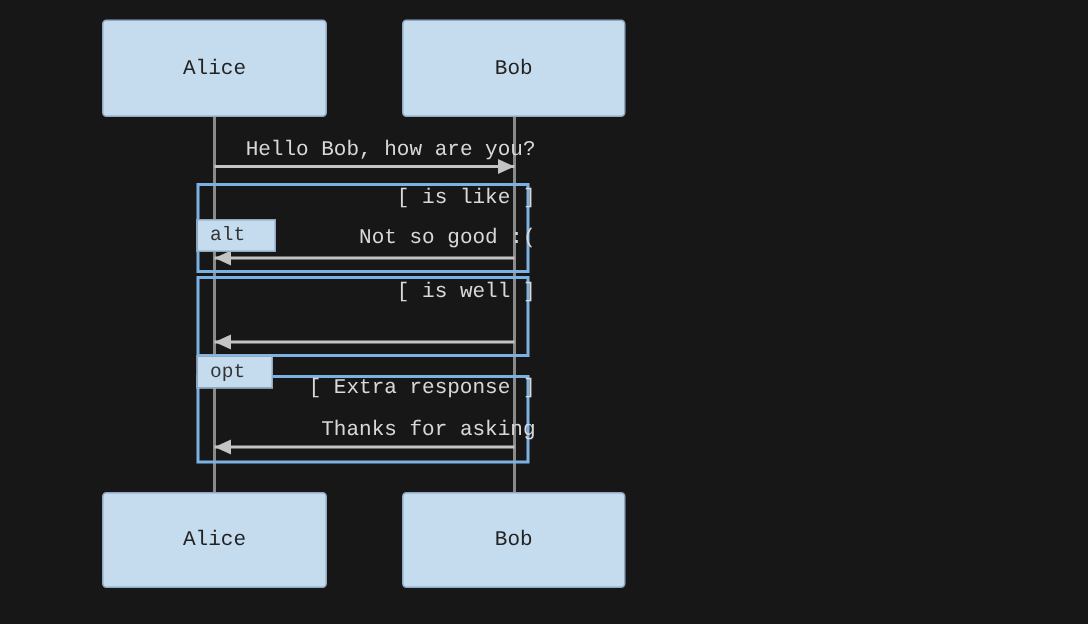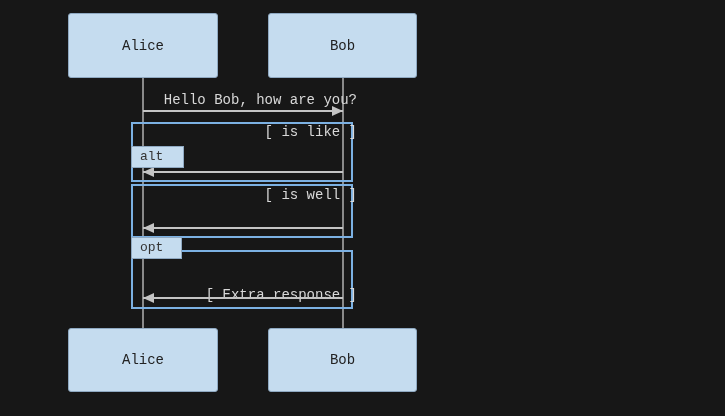--- a/index.html
+++ b/index.html
@@ -56,21 +56,21 @@
     padding-left:8px;z-index:3;
   }
   .frame-label.fl-alt{top:122px;width:53px;height:22px;margin-top:24px;}
   .frame-label.fl-opt{top:237px;width:51px;height:22px;}
   
   .m1-text{top:92px;}  .m1-line{top:110px;} .m1-arrow{left:332px;top:106px;}
   .g1-text{top:124px;}
   .m2-text{top:151px;} .m2-line{top:171px;} .m2-arrow{left:143px;top:167px;}
   .g2-text{top:187px;}
   .m3-text{top:207px;} .m3-line{top:227px;} .m3-arrow{left:143px;top:223px;}
-  .g3-text{top:251px;margin-top:36px;}
+  .g3-text{top:251px;}
   .m4-text{top:279px;} .m4-line{top:297px;} .m4-arrow{left:143px;top:293px;}
 </style>
 </head>
 <body>
 
 <div class="stage">
 
   <div class="actor a-top-l">Alice</div>
   <div class="actor a-top-r">Bob</div>
 
@@ -78,32 +78,34 @@
   <div class="lifeline ll-bob"></div>
 
   <div class="msg-text m1-text">Hello Bob, how are you?</div>
   <div class="msg-line m1-line"></div>
   <div class="arrow right m1-arrow"></div>
 
   <div class="frame alt-1"></div>
   <div class="frame-label fl-alt">alt</div>
   <div class="guard-text g1-text">[ is like ]</div>
 
+  <div class="msg-text m2-text">Not so good :(</div>
   <div class="msg-line m2-line"></div>
   <div class="arrow left m2-arrow"></div>
 
   <div class="frame alt-2"></div>
   <div class="guard-text g2-text">[ is well ]</div>
 
   <div class="msg-line m3-line"></div>
   <div class="arrow left m3-arrow"></div>
 
   <div class="frame opt-1"></div>
   <div class="frame-label fl-opt">opt</div>
   <div class="guard-text g3-text">[ Extra response ]</div>
 
+  <div class="msg-text m4-text">Thanks for asking</div>
   <div class="msg-line m4-line"></div>
   <div class="arrow left m4-arrow"></div>
 
   <div class="actor a-bot-l">Alice</div>
   <div class="actor a-bot-r">Bob</div>
 
 </div>
 
 </body></html>

